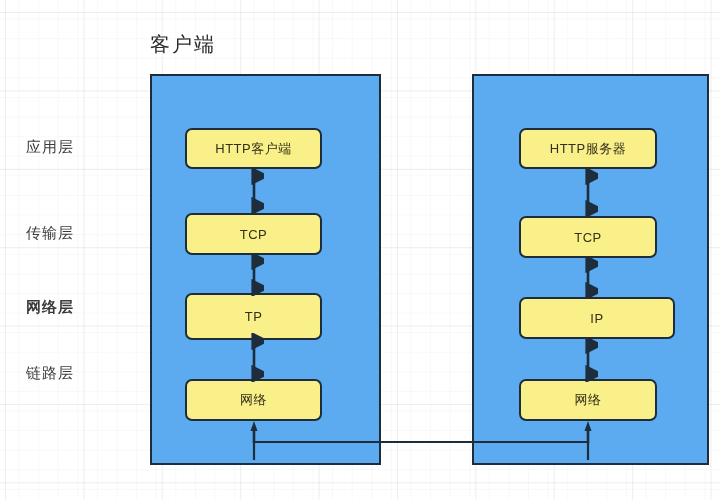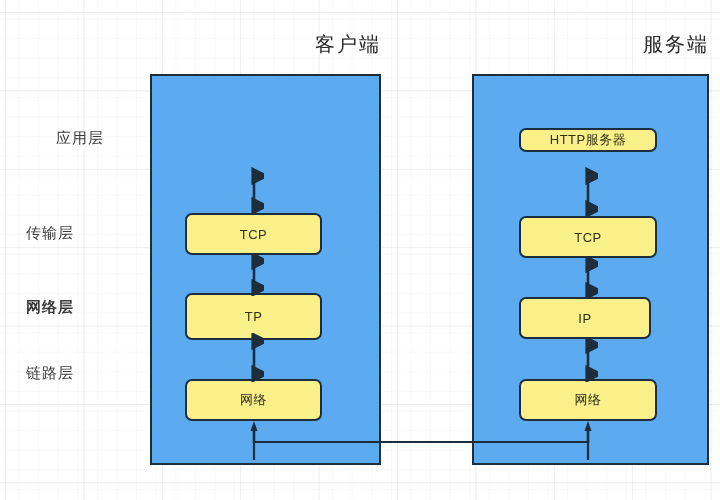--- a/index.html
+++ b/index.html
@@ -29,21 +29,21 @@
     color:#3b3b3b;
     letter-spacing:1px;
     white-space:nowrap;
   }
   .panel-title{
     position:absolute;
     font-size:20px;
     color:#2b2b2b;
     letter-spacing:2px;
     white-space:nowrap;
-    text-align:right;
+    text-align:left;
   }
   .panel{
     position:absolute;
     background:#5CABF0;
     border:2px solid #1d2d3c;
     box-sizing:border-box;
   }
   .node{
     position:absolute;
     background:#FAF08A;
@@ -65,30 +65,30 @@
     position:absolute;
   }
 </style>
 </head>
 <body>
 
 <div id="canvas">
 
   <div style="position:absolute;inset:0;pointer-events:none;"></div>
 
-  <div class="layer-label" style="left:26px;top:129px;margin-left:30px;">应用层</div>
+  <div class="layer-label" style="left:26px;top:138px;">应用层</div>
   <div class="layer-label" style="left:26px;top:224px;font-family:Liberation Serif, serif;">传输层</div>
   <div class="layer-label" style="left:26px;top:298px;font-weight:bold;">网络层</div>
   <div class="layer-label" style="left:26px;top:364px;">链路层</div>
 
   <div class="panel-title" style="left:150px;top:31px;width:231px;">客户端</div>
-  <div class="panel-title" style="left:472px;top:31px;width:237px;">服务端</div>
 
   <div class="panel" style="left:150px;top:74px;width:231px;height:391px;"></div>
 
+  <div class="node" style="left:185px;top:128px;width:137px;height:41px;">HTTP客户端</div>
   <div class="node" style="left:185px;top:213px;width:137px;height:42px;">TCP</div>
   <div class="node" style="left:185px;top:293px;width:137px;height:47px;">TP</div>
   <div class="node" style="left:185px;top:379px;width:137px;height:42px;">网络</div>
 
   <svg class="arrow" style="left:244px;top:167px;" width="20" height="48">
     <defs>
       <marker id="ahU" markerWidth="7" markerHeight="7" refX="3.5" refY="6" orient="auto">
         <path d="M0,7 L3.5,0 L7,7 Z" fill="#1d2d3c"></path>
       </marker>
       <marker id="ahD" markerWidth="7" markerHeight="7" refX="3.5" refY="6" orient="auto">
@@ -99,23 +99,23 @@
   </svg>
   <svg class="arrow" style="left:244px;top:253px;" width="20" height="43">
     <line x1="10" y1="8" x2="10" y2="35" stroke="#1d2d3c" stroke-width="2.6" marker-start="url(#ahU)" marker-end="url(#ahD)"></line>
   </svg>
   <svg class="arrow" style="left:244px;top:333px;" width="20" height="49">
     <line x1="10" y1="8" x2="10" y2="41" stroke="#1d2d3c" stroke-width="2.6" marker-start="url(#ahU)" marker-end="url(#ahD)"></line>
   </svg>
 
   <div class="panel" style="left:472px;top:74px;width:237px;height:391px;"></div>
 
-  <div class="node" style="left:519px;top:128px;width:138px;height:24px;">HTTP服务器</div>
+  <div class="node" style="left:519px;top:128px;width:138px;height:41px;">HTTP服务器</div>
   <div class="node" style="left:519px;top:216px;width:138px;height:42px;">TCP</div>
-  <div class="node" style="left:519px;top:297px;width:132px;height:42px;">IP</div>
+  <div class="node" style="left:519px;top:297px;width:156px;height:42px;">IP</div>
   <div class="node" style="left:519px;top:379px;width:138px;height:42px;">网络</div>
 
   <svg class="arrow" style="left:578px;top:167px;" width="20" height="51">
     <line x1="10" y1="9" x2="10" y2="42" stroke="#1d2d3c" stroke-width="2.6" marker-start="url(#ahU)" marker-end="url(#ahD)"></line>
   </svg>
   <svg class="arrow" style="left:578px;top:256px;" width="20" height="43">
     <line x1="10" y1="8" x2="10" y2="35" stroke="#1d2d3c" stroke-width="2.6" marker-start="url(#ahU)" marker-end="url(#ahD)"></line>
   </svg>
   <svg class="arrow" style="left:578px;top:337px;" width="20" height="45">
     <line x1="10" y1="8" x2="10" y2="37" stroke="#1d2d3c" stroke-width="2.6" marker-start="url(#ahU)" marker-end="url(#ahD)"></line>

